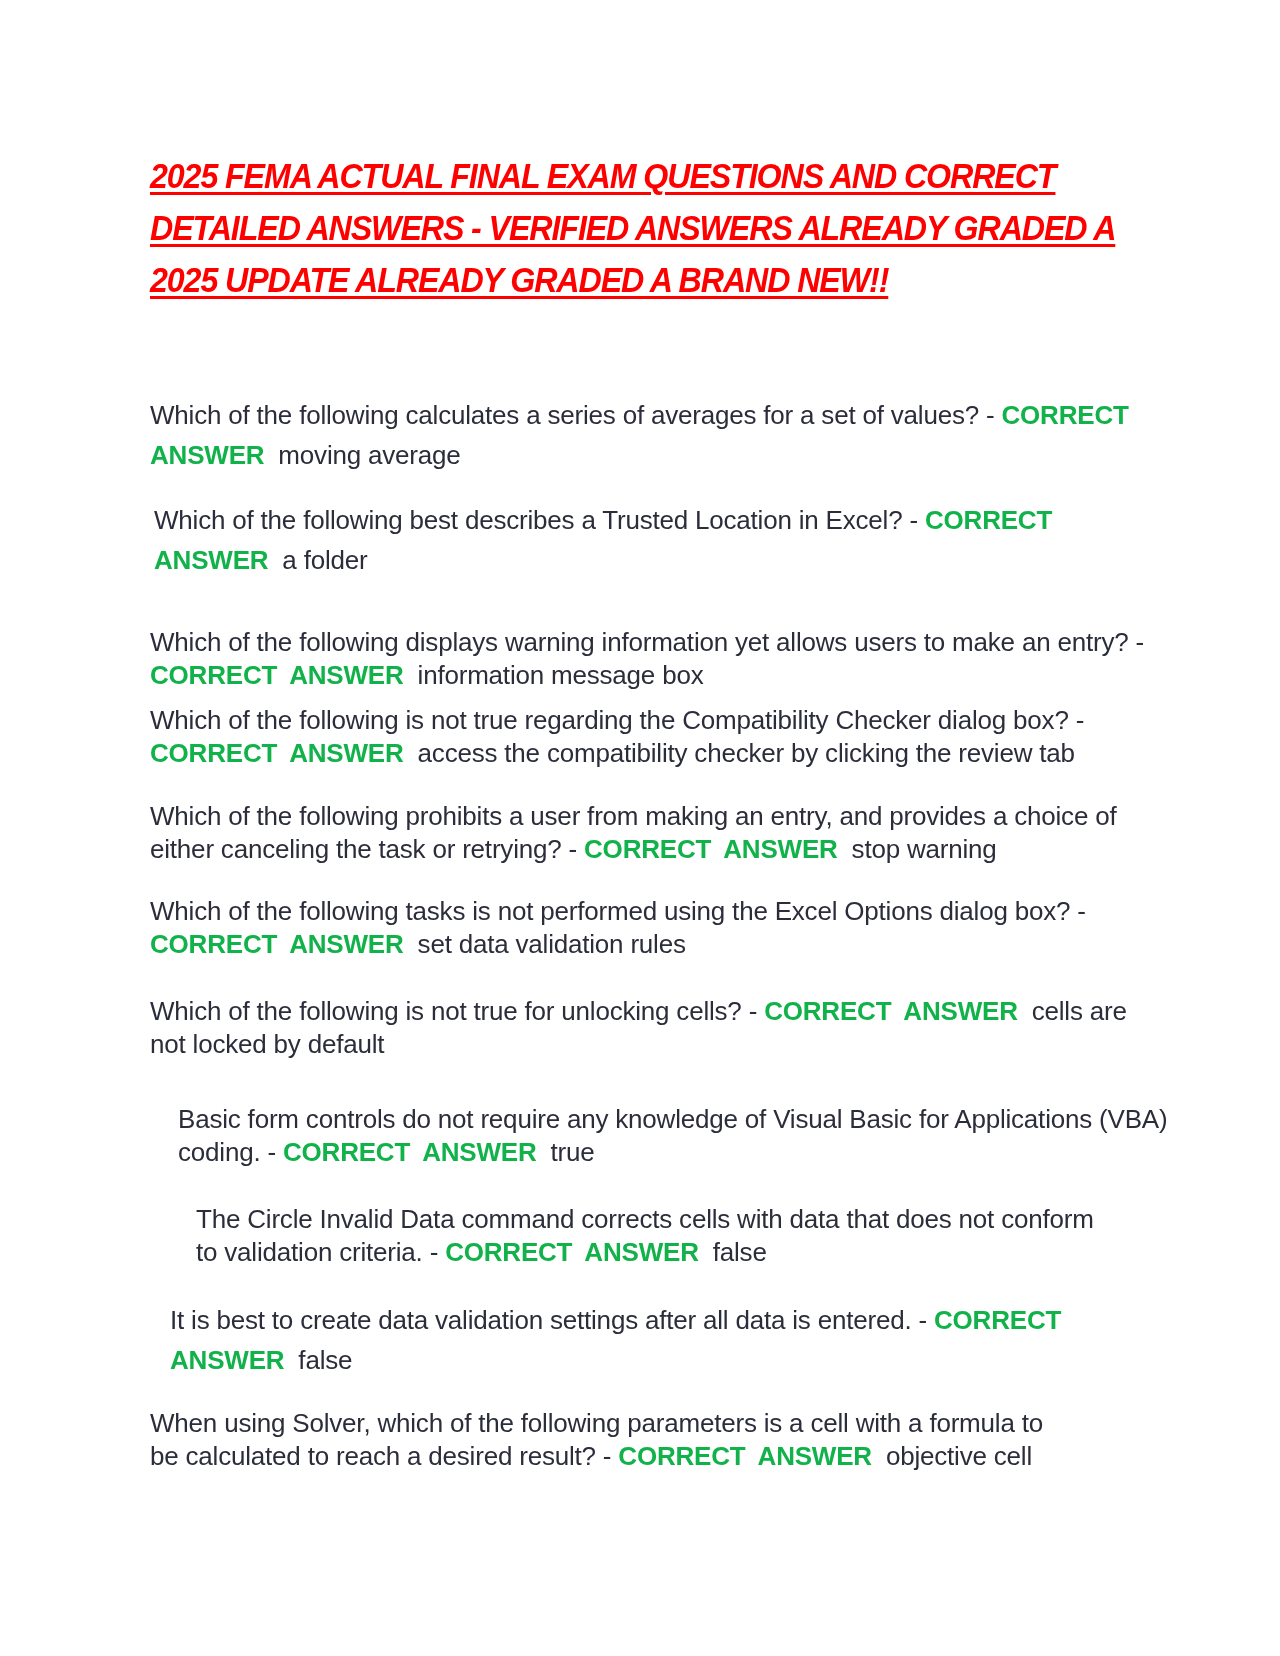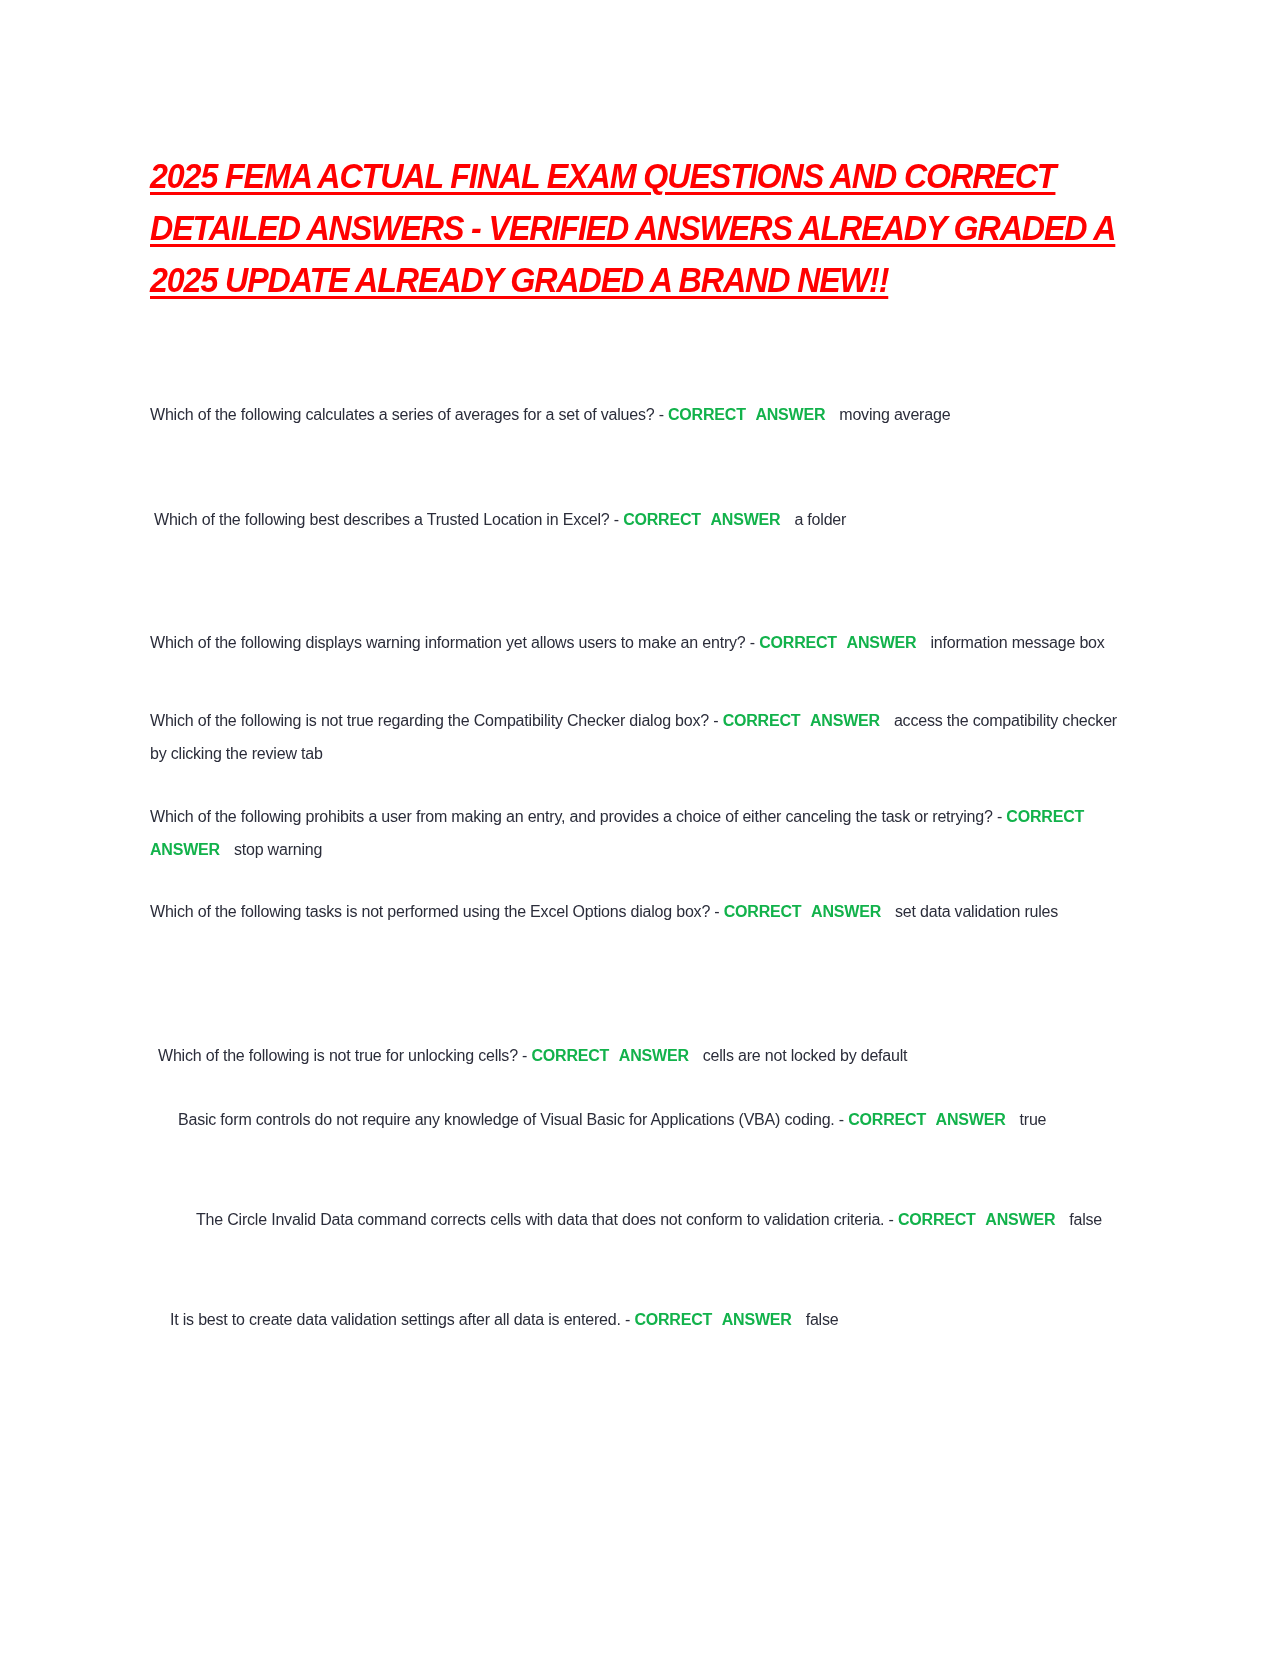--- a/index.html
+++ b/index.html
@@ -11,21 +11,21 @@
     color: #ff0000;
     font-size: 35px; line-height: 52px;
     letter-spacing: -1.2px;
     transform: scaleX(0.92); transform-origin: left top;
     width: 1080px;
     margin: 0 0 36px 0;
   }
   .title span { text-decoration: underline; text-decoration-thickness: 3px; text-underline-offset: 4px; }
   .qa {
     font-family: "Liberation Sans", "DejaVu Sans", sans-serif;
-    font-size: 16px; color: #2b2d3a;
+    font-size: 26px; color: #2b2d3a;
     margin: 0;
     letter-spacing: -0.2px;
   }
   .qa .q, .qa .a { }
   .qa .ca { color: #12b24b; font-weight: bold; word-spacing: 6px; margin-right: 14px; }
   .lh-wide { line-height: 40px; }
   .lh-narrow { line-height: 33px; }
 </style>
 </head>
 <body>
@@ -50,29 +50,32 @@
   </p>
 
   <p class="qa lh-narrow" style="position:absolute;top:650px;left:0;width:990px;">
     <span class="q">Which of the following prohibits a user from making an entry, and provides a choice of either canceling the task or retrying?</span><span> - </span><span class="ca">CORRECT ANSWER</span><span class="a">stop warning</span>
   </p>
 
   <p class="qa lh-narrow" style="position:absolute;top:745px;left:0;width:960px;">
     <span class="q">Which of the following tasks is not performed using the Excel Options dialog box?</span><span> - </span><span class="ca">CORRECT ANSWER</span><span class="a">set data validation rules</span>
   </p>
 
-  <p class="qa lh-narrow" style="position:absolute;top:845px;left:8px;width:990px;margin-top:44px;">
+  <p class="qa lh-narrow" style="position:absolute;top:845px;left:0;width:990px;">
     <span class="q">Which of the following is not true for unlocking cells?</span><span> - </span><span class="ca">CORRECT ANSWER</span><span class="a">cells are not locked by default</span>
   </p>
 
   <p class="qa lh-narrow" style="position:absolute;top:953px;left:0;width:1000px;margin-left:28px;">
     <span class="q">Basic form controls do not require any knowledge of Visual Basic for Applications (VBA) coding.</span><span> - </span><span class="ca">CORRECT ANSWER</span><span class="a">true</span>
   </p>
 
   <p class="qa lh-narrow" style="position:absolute;top:1053px;left:0;width:920px;margin-left:46px;">
     <span class="q">The Circle Invalid Data command corrects cells with data that does not conform to validation criteria.</span><span> - </span><span class="ca">CORRECT ANSWER</span><span class="a">false</span>
   </p>
 
   <p class="qa lh-wide" style="position:absolute;top:1150px;left:0;width:900px;margin-left:20px;">
     <span class="q">It is best to create data validation settings after all data is entered.</span><span> - </span><span class="ca">CORRECT ANSWER</span><span class="a">false</span>
   </p>
 
+  <p class="qa lh-narrow" style="position:absolute;top:1257px;left:0;width:920px;">
+    <span class="q">When using Solver, which of the following parameters is a cell with a formula to be calculated to reach a desired result?</span><span> - </span><span class="ca">CORRECT ANSWER</span><span class="a">objective cell</span>
+  </p>
 </div>
 
 </body></html>

